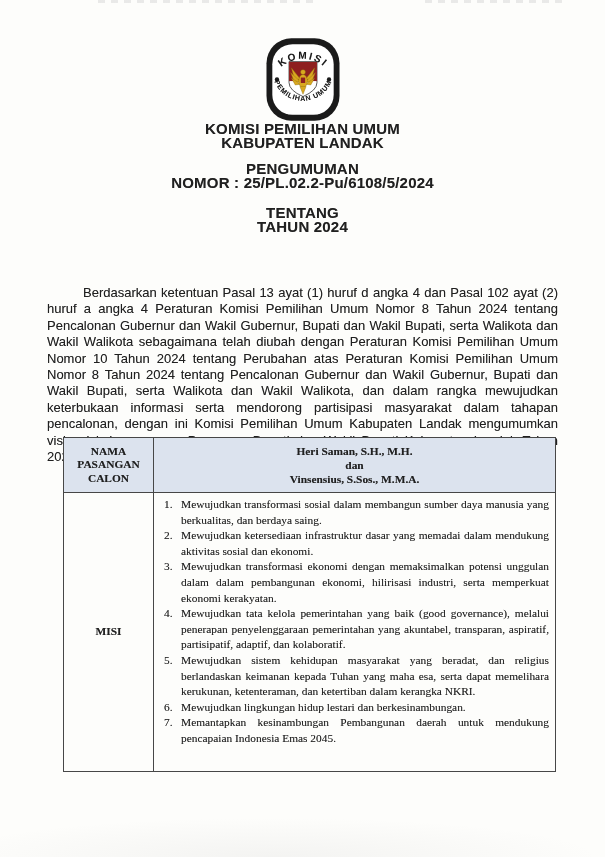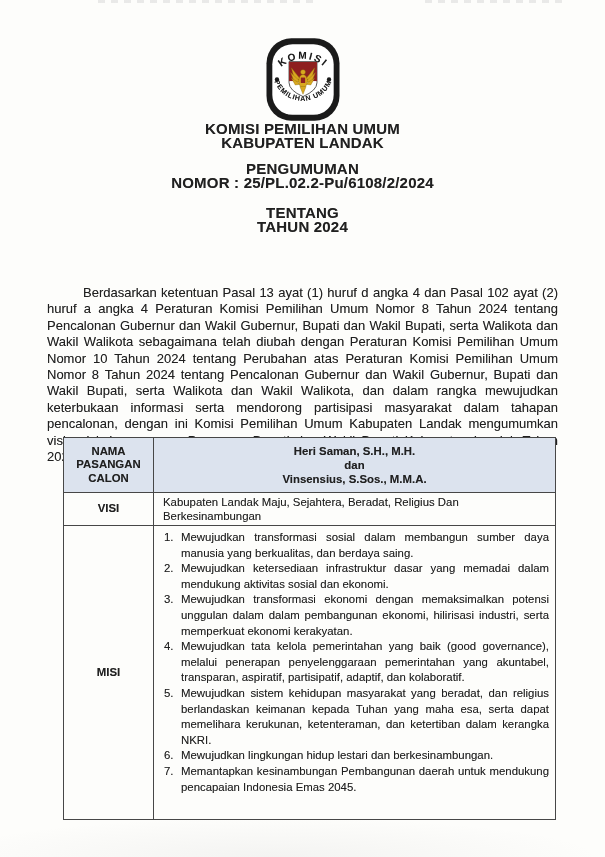--- a/index.html
+++ b/index.html
@@ -22,21 +22,21 @@
   .doc-head{top:162px;}
   .subject{top:206px;}
   .body-par{
     position:absolute;top:285px;left:47px;width:511px;margin:0;
     font-size:13px;line-height:16.4px;text-align:justify;text-indent:36px;
   }
   table.vm-table{
     position:absolute;top:437px;left:63px;width:493px;
     border-collapse:collapse;font-size:11.4px;table-layout:fixed;
   }
-  .vm-table td{border:1.5px solid #474747;vertical-align:middle;}
+  .vm-table td{border:1.5px solid #474747;vertical-align:middle;font-family:Liberation Serif, serif;}
   .vm-table .label-col{width:85px;text-align:center;font-weight:bold;line-height:13.5px;padding:2px;}
   .vm-table tr.hdr td{background:#dce3ee;height:50px;}
   .vm-table .cand-cell{text-align:center;font-weight:bold;line-height:14px;padding:2px 4px;}
   .vm-table tr.visi td{height:26px;}
   .vm-table .text-cell{padding:2px 6px 2px 9px;line-height:14px;}
   .vm-table .misi-cell{padding:4px 6px 24px 9px;vertical-align:middle;}
   ol.misi-list{margin:0;padding:0;list-style:none;counter-reset:mi;}
   ol.misi-list li{
     counter-increment:mi;position:relative;padding-left:18px;
     text-align:justify;line-height:15.6px;
@@ -87,43 +87,39 @@
     </svg>
   </div>
 
   <div class="center-block org">
     <div>KOMISI PEMILIHAN UMUM</div>
     <div>KABUPATEN LANDAK</div>
   </div>
 
   <div class="center-block doc-head">
     <div>PENGUMUMAN</div>
-    <div>NOMOR : 25/PL.02.2-Pu/6108/2/2024</div>
+    <div>NOMOR : 25/PL.02.2-Pu/6108/5/2024</div>
   </div>
 
   <div class="center-block subject">
     <div>TENTANG</div>
     <div>TAHUN 2024</div>
   </div>
 
   <p class="body-par">Berdasarkan ketentuan Pasal 13 ayat (1) huruf d angka 4 dan Pasal 102 ayat (2) huruf a angka 4 Peraturan Komisi Pemilihan Umum Nomor 8 Tahun 2024 tentang Pencalonan Gubernur dan Wakil Gubernur, Bupati dan Wakil Bupati, serta Walikota dan Wakil Walikota sebagaimana telah diubah dengan Peraturan Komisi Pemilihan Umum Nomor 10 Tahun 2024 tentang Perubahan atas Peraturan Komisi Pemilihan Umum Nomor 8 Tahun 2024 tentang Pencalonan Gubernur dan Wakil Gubernur, Bupati dan Wakil Bupati, serta Walikota dan Wakil Walikota, dan dalam rangka mewujudkan keterbukaan informasi serta mendorong partisipasi masyarakat dalam tahapan pencalonan, dengan ini Komisi Pemilihan Umum Kabupaten Landak mengumumkan visi, misi dan program Pasangan Bupati dan Wakil Bupati Kabupaten Landak Tahun 2024 sebagai berikut:</p>
 
   <table class="vm-table">
     <tbody>
         <tr class="hdr">
       <td class="label-col">NAMA PASANGAN CALON</td>
       <td class="cand-cell">
         <div>Heri Saman, S.H., M.H.</div>
         <div>dan</div>
         <div>Vinsensius, S.Sos., M.M.A.</div>
       </td>
-    </tr>
-    <tr class="visi">
-      <td class="label-col">VISI</td>
-      <td class="text-cell">Kabupaten Landak Maju, Sejahtera, Beradat, Religius Dan Berkesinambungan</td>
     </tr>
     <tr>
       <td class="label-col">MISI</td>
       <td class="misi-cell">
         <ol class="misi-list">
 
         <li>Mewujudkan transformasi sosial dalam membangun sumber daya manusia yang berkualitas, dan berdaya saing.</li>
               <li>Mewujudkan ketersediaan infrastruktur dasar yang memadai dalam mendukung aktivitas sosial dan ekonomi.</li>
               <li>Mewujudkan transformasi ekonomi dengan memaksimalkan potensi unggulan dalam dalam pembangunan ekonomi, hilirisasi industri, serta memperkuat ekonomi kerakyatan.</li>
               <li>Mewujudkan tata kelola pemerintahan yang baik (good governance), melalui penerapan penyelenggaraan pemerintahan yang akuntabel, transparan, aspiratif, partisipatif, adaptif, dan kolaboratif.</li>

